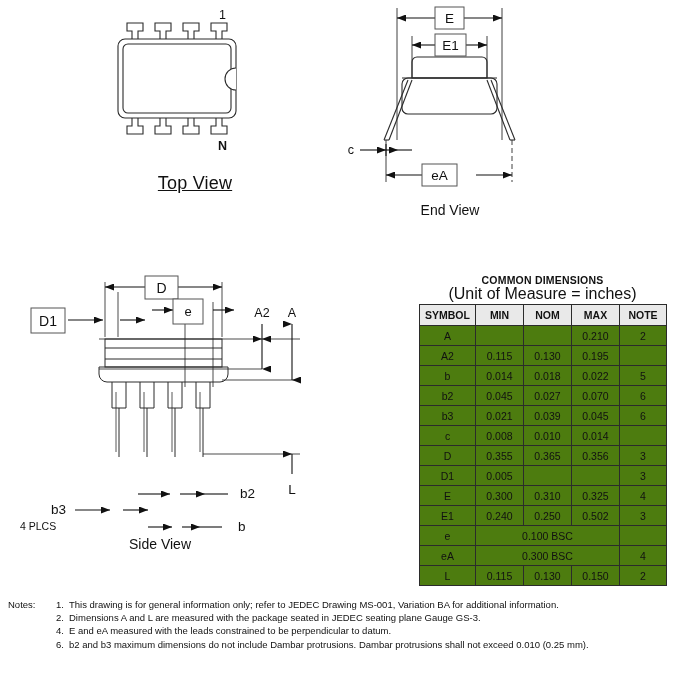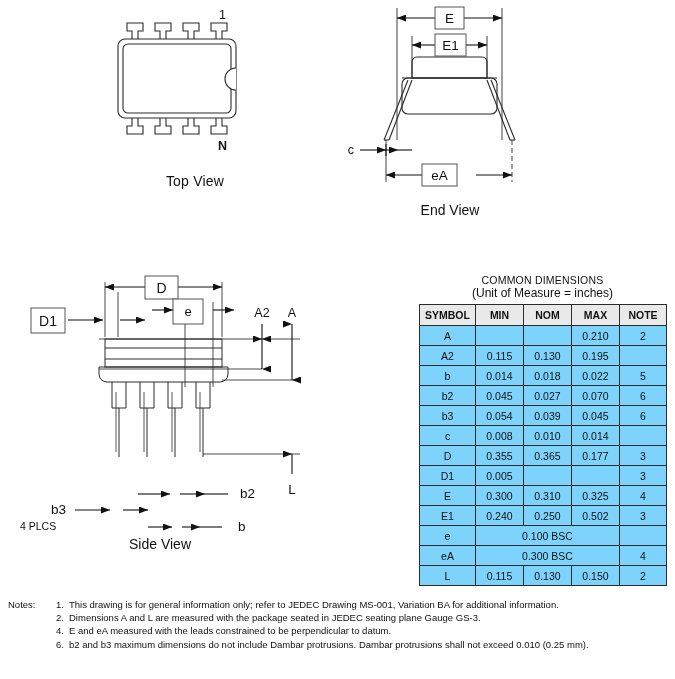--- a/index.html
+++ b/index.html
@@ -14,51 +14,52 @@
   .stage{position:absolute;left:0;top:0;width:675px;height:679px;}
   svg{display:block;}
 
   
   .draw{position:absolute;}
   #top-view-wrap{left:0;top:0;width:330px;height:200px;}
   #end-view-wrap{left:340px;top:0;width:245px;height:250px;}
   #side-view-wrap{left:0;top:262px;width:400px;height:290px;}
 
   .vlabel{
-    font-size:14px;
+    font-size:18px;
     text-align:center;
     color:#111;
     letter-spacing:.2px;
+    text-decoration:underline;
   }
 
   
   #dim-table-wrap{
     position:absolute;
     left:419px;top:274px;width:247px;
   }
   .tbl-title{
     text-align:center;
     font-size:10.5px;
-    font-weight:normal;
+    font-weight:bold;
     color:#111;
     letter-spacing:.2px;
     line-height:13px;
   }
   .tbl-sub{
     text-align:center;
-    font-size:12px;
+    font-size:16px;
     color:#111;
     line-height:13px;
     margin-bottom:4px;
   }
   table.dims{
     border-collapse:collapse;
     width:247px;
     table-layout:fixed;
-    background:#7dd3fc;
+    background:#4d7c0f;
   }
   table.dims th, table.dims td{
     border:1px solid #2b2b2b;
     text-align:center;
     font-size:10.5px;
     height:19px;
     padding:0;
     color:#111;
     font-weight:normal;
   }
@@ -372,37 +373,37 @@
           </tr>
           <tr>
             <td>b2</td>
             <td>0.045</td>
             <td>0.027</td>
             <td>0.070</td>
             <td>6</td>
           </tr>
           <tr>
             <td>b3</td>
-            <td>0.054</td>
+            <td>0.021</td>
             <td>0.039</td>
             <td>0.045</td>
             <td>6</td>
           </tr>
           <tr>
             <td>c</td>
             <td>0.008</td>
             <td>0.010</td>
             <td>0.014</td>
             <td></td>
           </tr>
           <tr>
             <td>D</td>
             <td>0.355</td>
             <td>0.365</td>
-            <td>0.177</td>
+            <td>0.356</td>
             <td>3</td>
           </tr>
           <tr>
             <td>D1</td>
             <td>0.005</td>
             <td></td>
             <td></td>
             <td>3</td>
           </tr>
           <tr>

